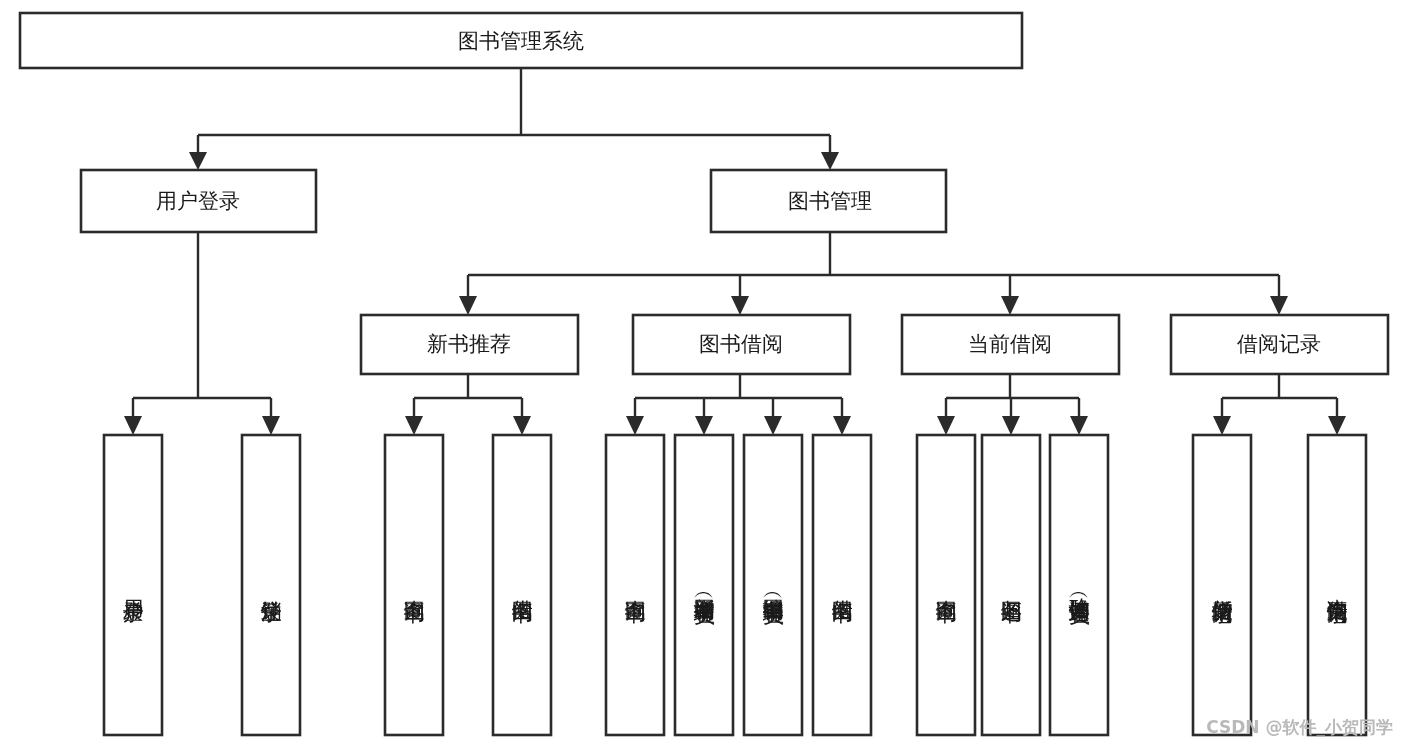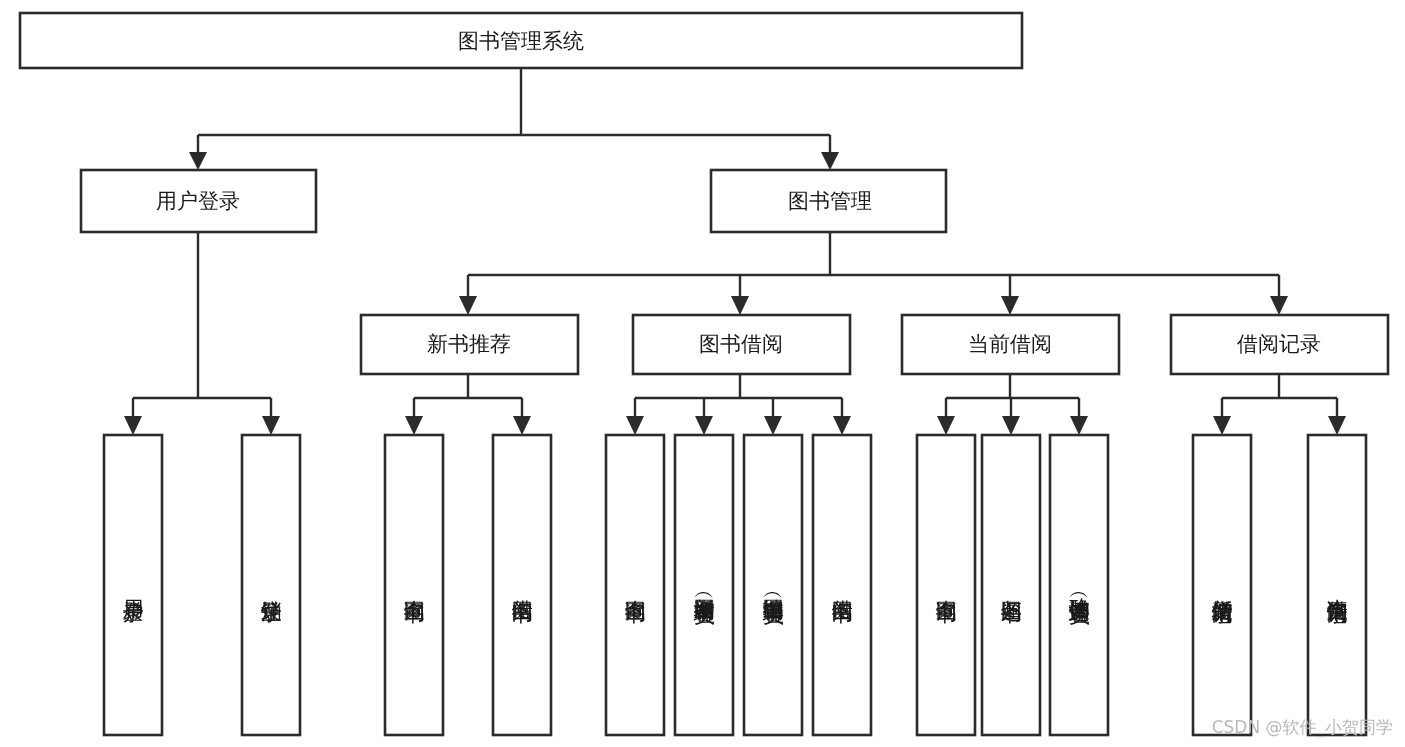--- a/index.html
+++ b/index.html
@@ -63,20 +63,21 @@
     pointer-events: none;
   }
   .watermark {
     position: absolute;
     right: 12px;
     bottom: 8px;
     font-family: "DejaVu Sans", "Liberation Sans", sans-serif;
     font-size: 17px;
     color: #b9b9b9;
     white-space: nowrap;
+    font-weight: bold;
   }
 </style>
 </head>
 <body>
 
 <div id="diagram-root">
 
   <svg class="diagram-canvas" viewBox="0 0 1405 747">
 
     <g>

